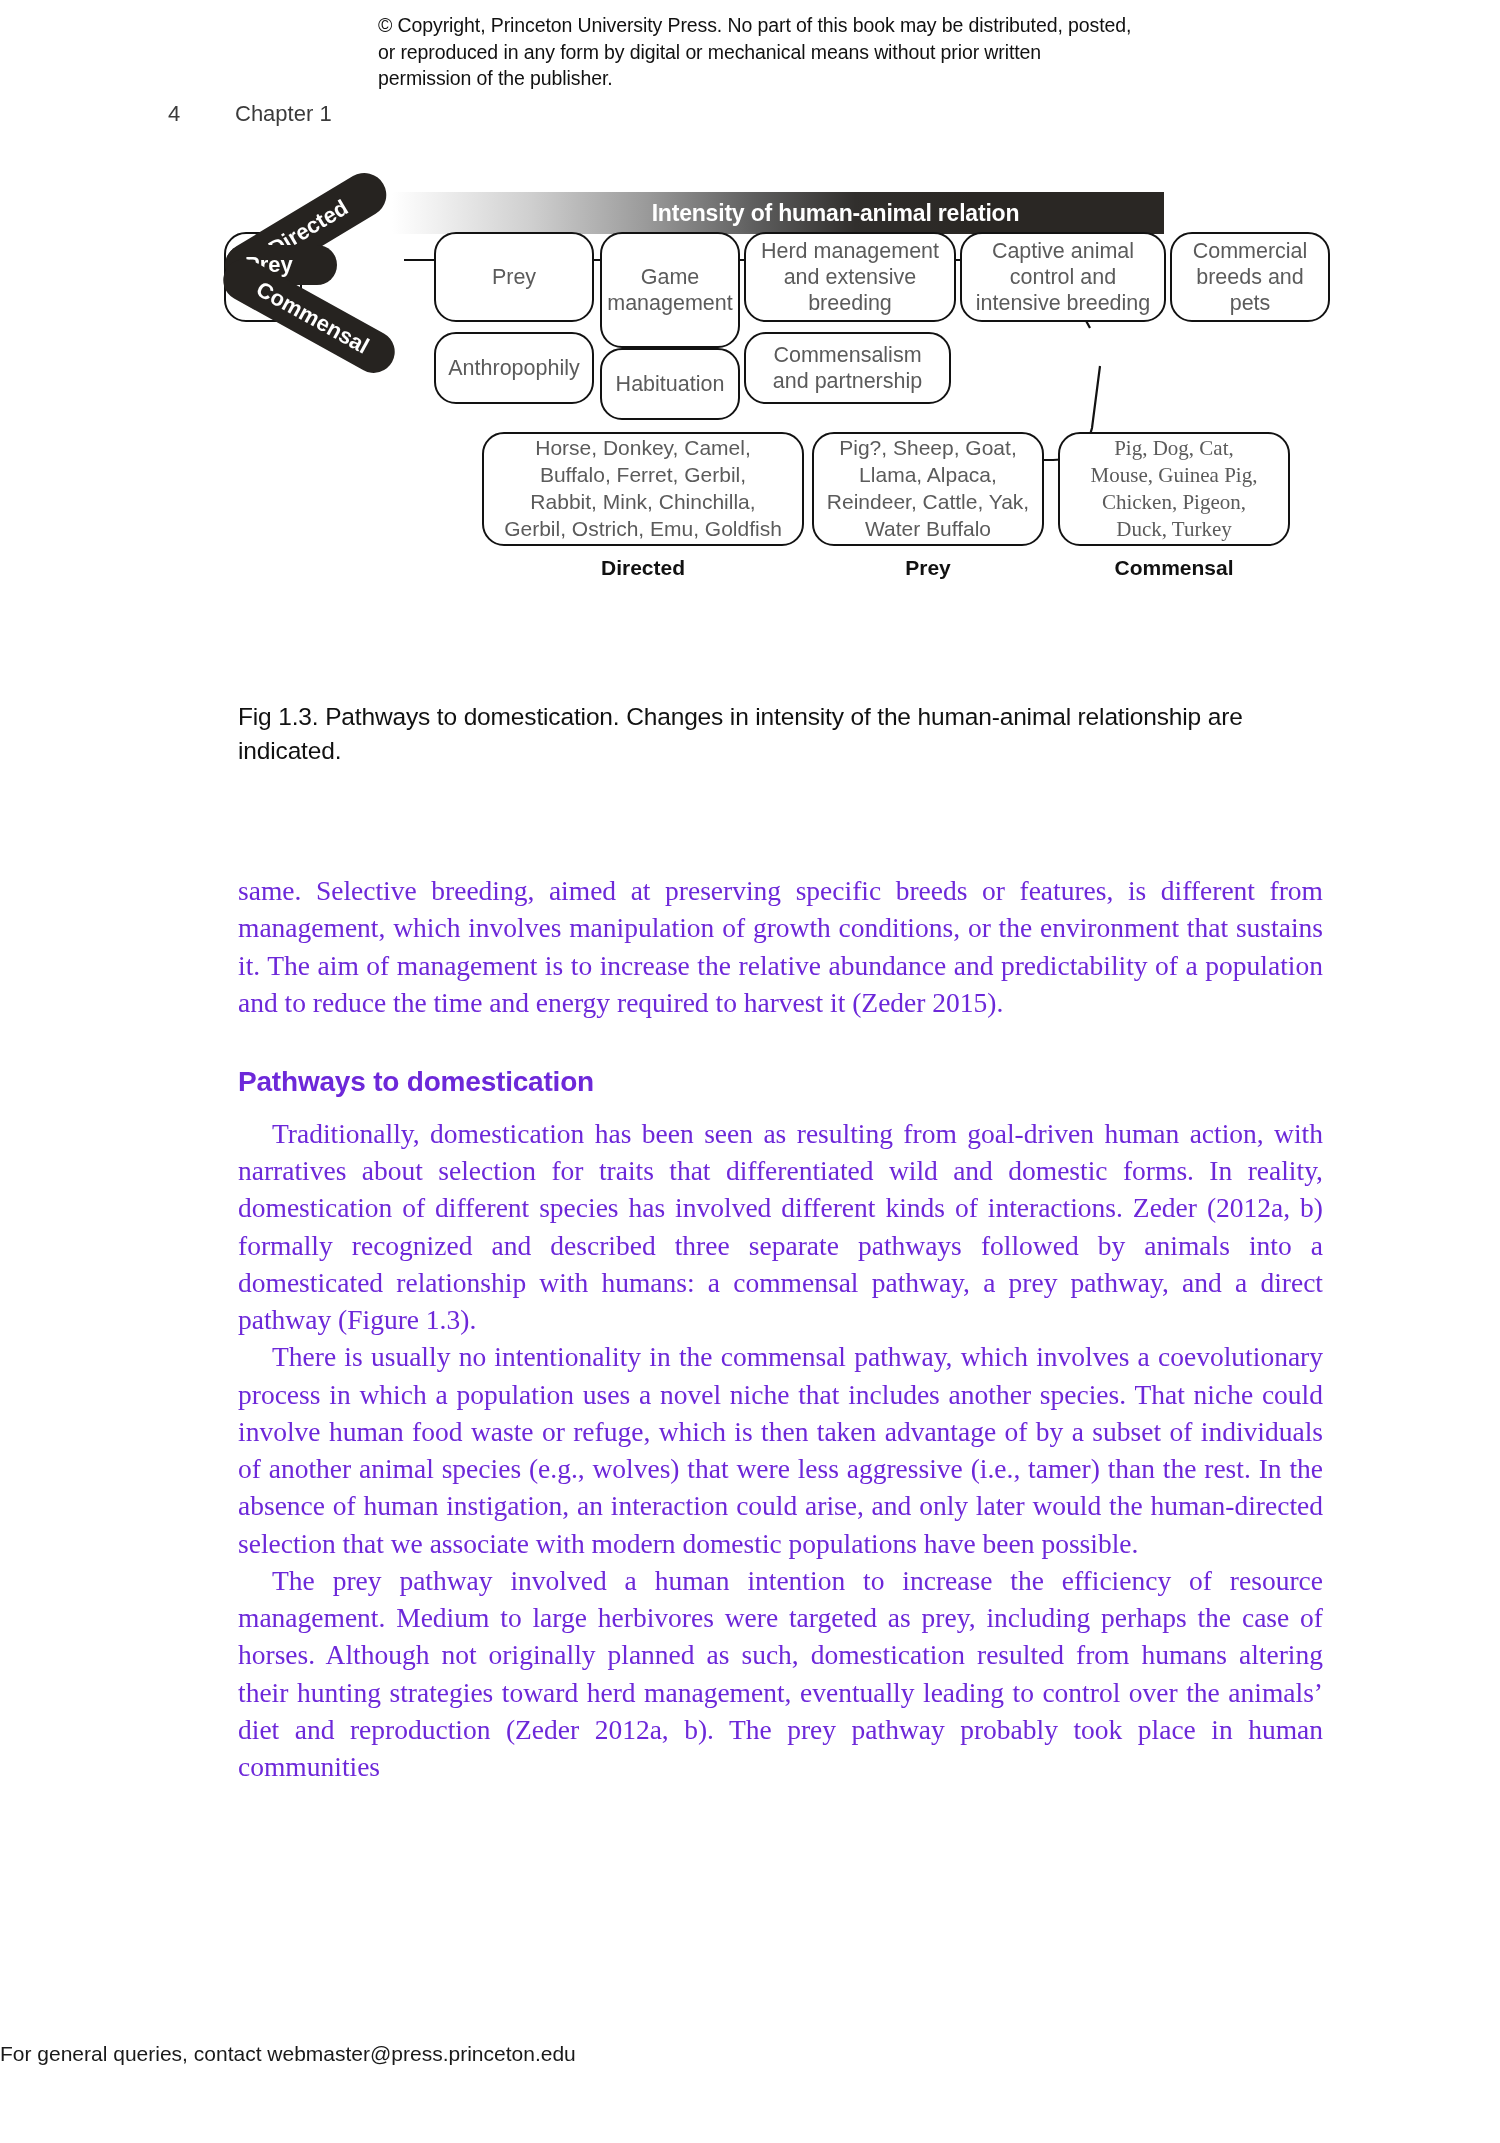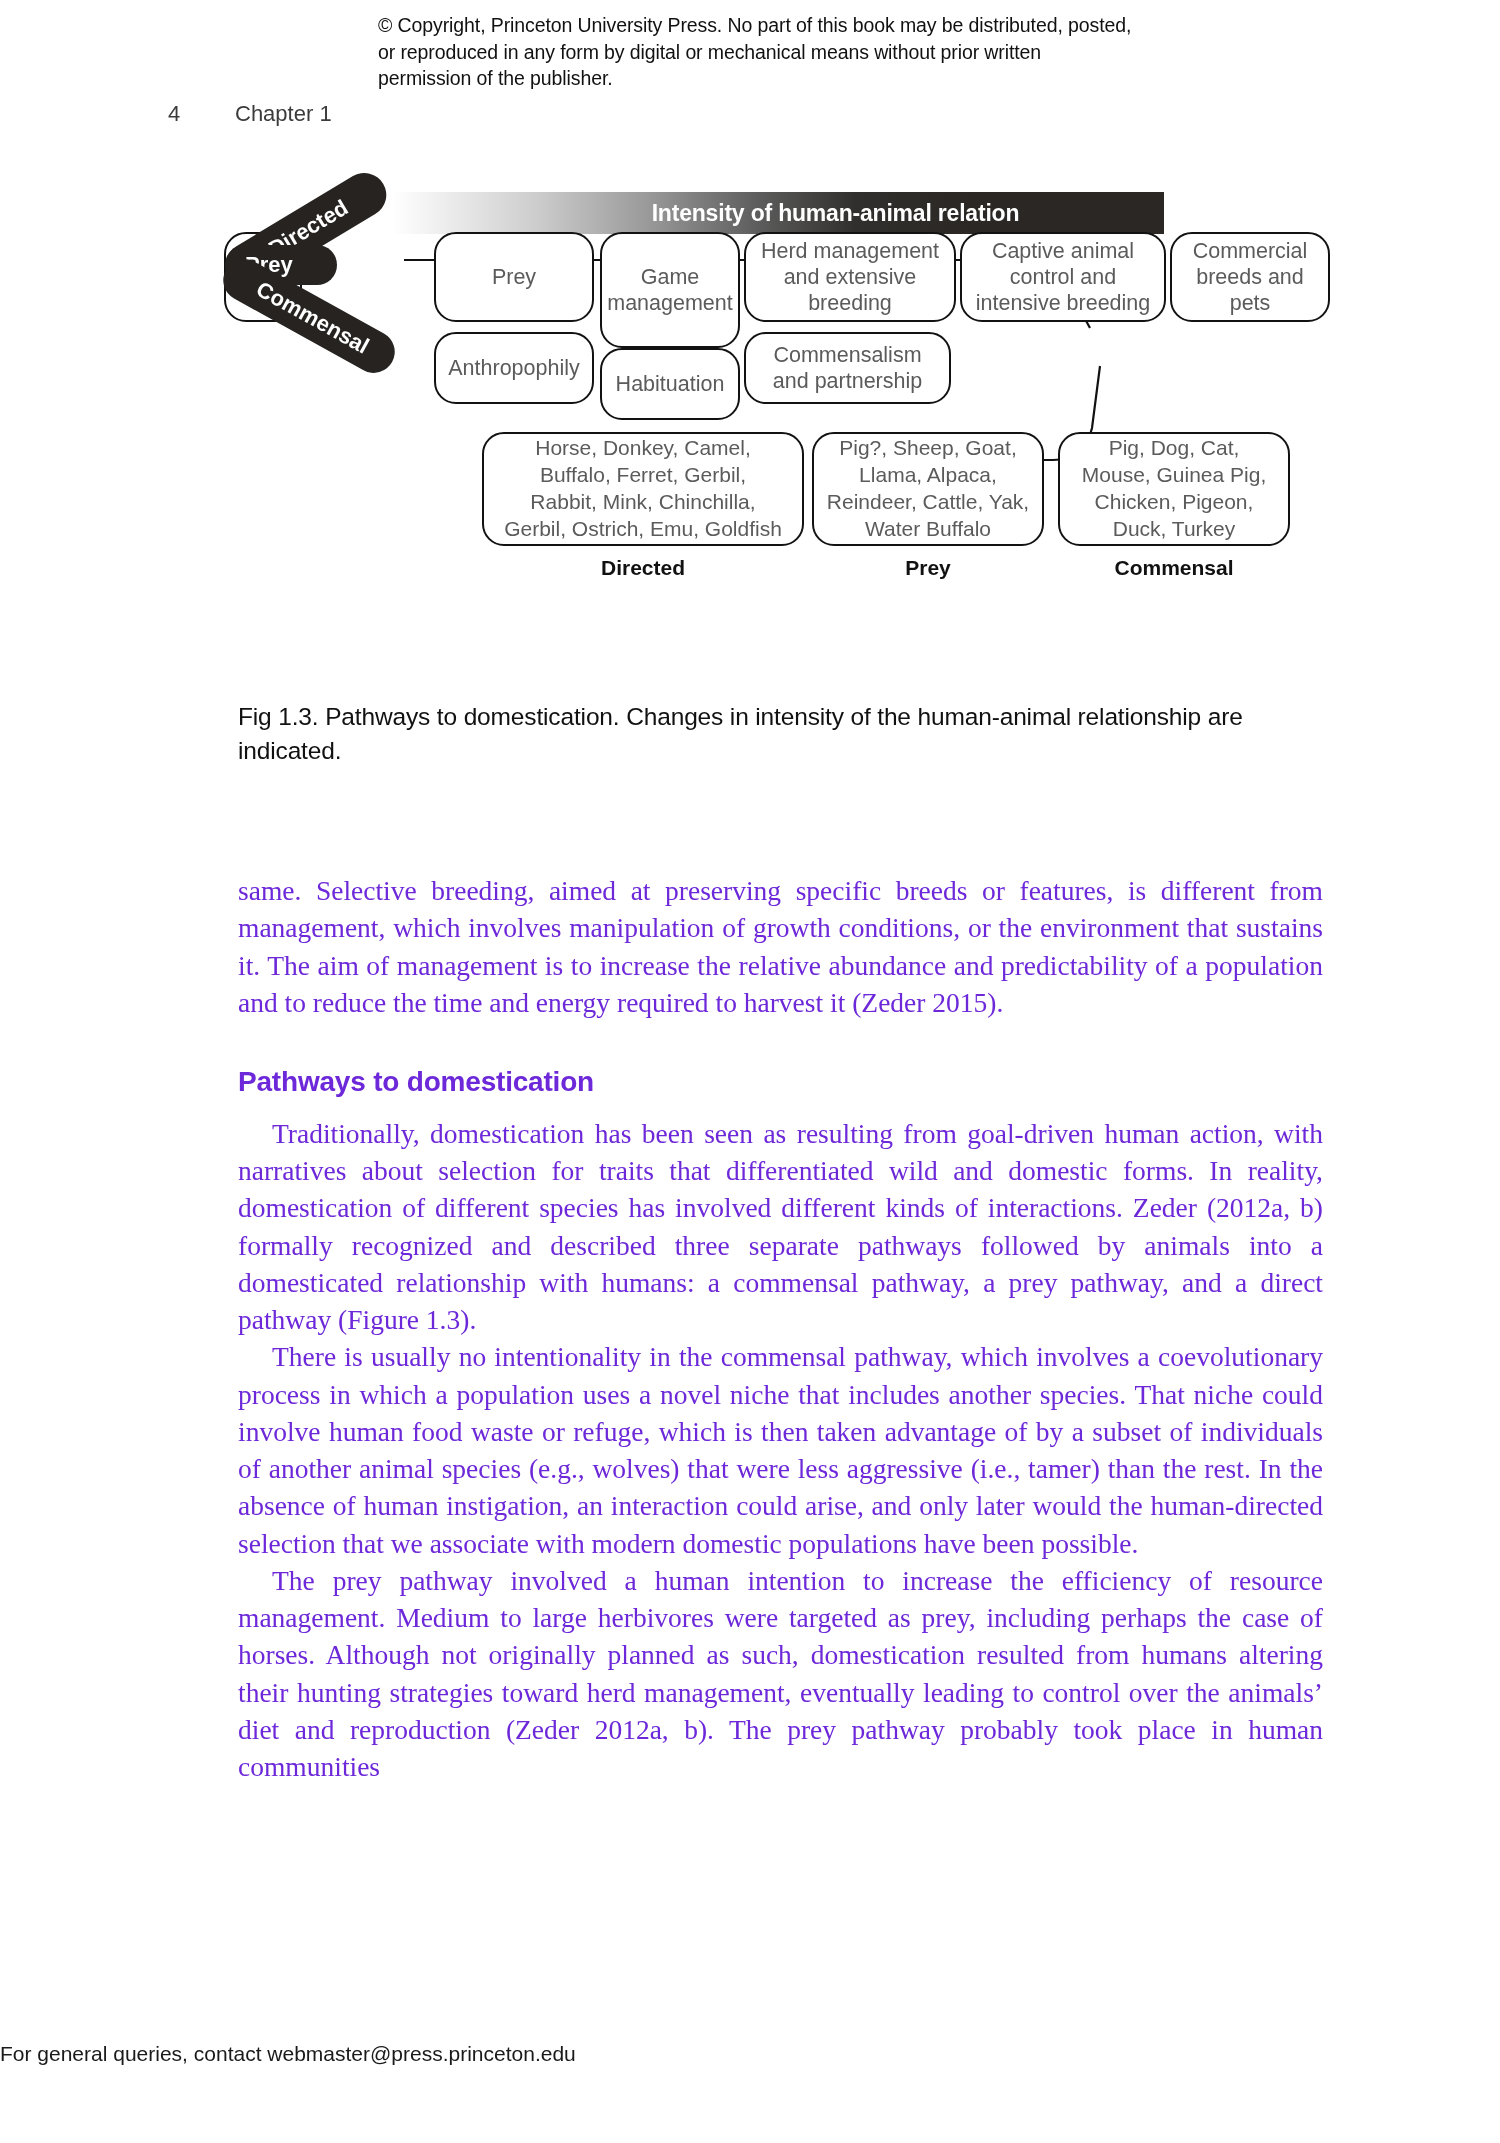--- a/index.html
+++ b/index.html
@@ -251,21 +251,21 @@
 and partnership</div>
 
   <div class="nodebox small" style="left:482px; top:262px; width:322px; height:114px; white-space:pre-line; line-height:1.28;">Horse, Donkey, Camel,
 Buffalo, Ferret, Gerbil,
 Rabbit, Mink, Chinchilla,
 Gerbil, Ostrich, Emu, Goldfish</div>
   <div class="nodebox small" style="left:812px; top:262px; width:232px; height:114px; white-space:pre-line; line-height:1.28;">Pig?, Sheep, Goat,
 Llama, Alpaca,
 Reindeer, Cattle, Yak,
 Water Buffalo</div>
-  <div class="nodebox small" style="left:1058px; top:262px; width:232px; height:114px; white-space:pre-line; line-height:1.28;">Pig, Dog, Cat,
+  <div class="nodebox small" style="left:1058px; top:262px; width:232px; height:114px; white-space:pre-line; line-height:1.28;font-family:Liberation Serif, serif;">Pig, Dog, Cat,
 Mouse, Guinea Pig,
 Chicken, Pigeon,
 Duck, Turkey</div>
 
   <div class="grouplabel" style="left:482px; top:386px; width:322px;">Directed</div>
   <div class="grouplabel" style="left:812px; top:386px; width:232px;">Prey</div>
   <div class="grouplabel" style="left:1058px; top:386px; width:232px;">Commensal</div>
 </div>
 
 <div class="caption">Fig 1.3. Pathways to domestication. Changes in intensity of the human-animal relationship are indicated.</div>

